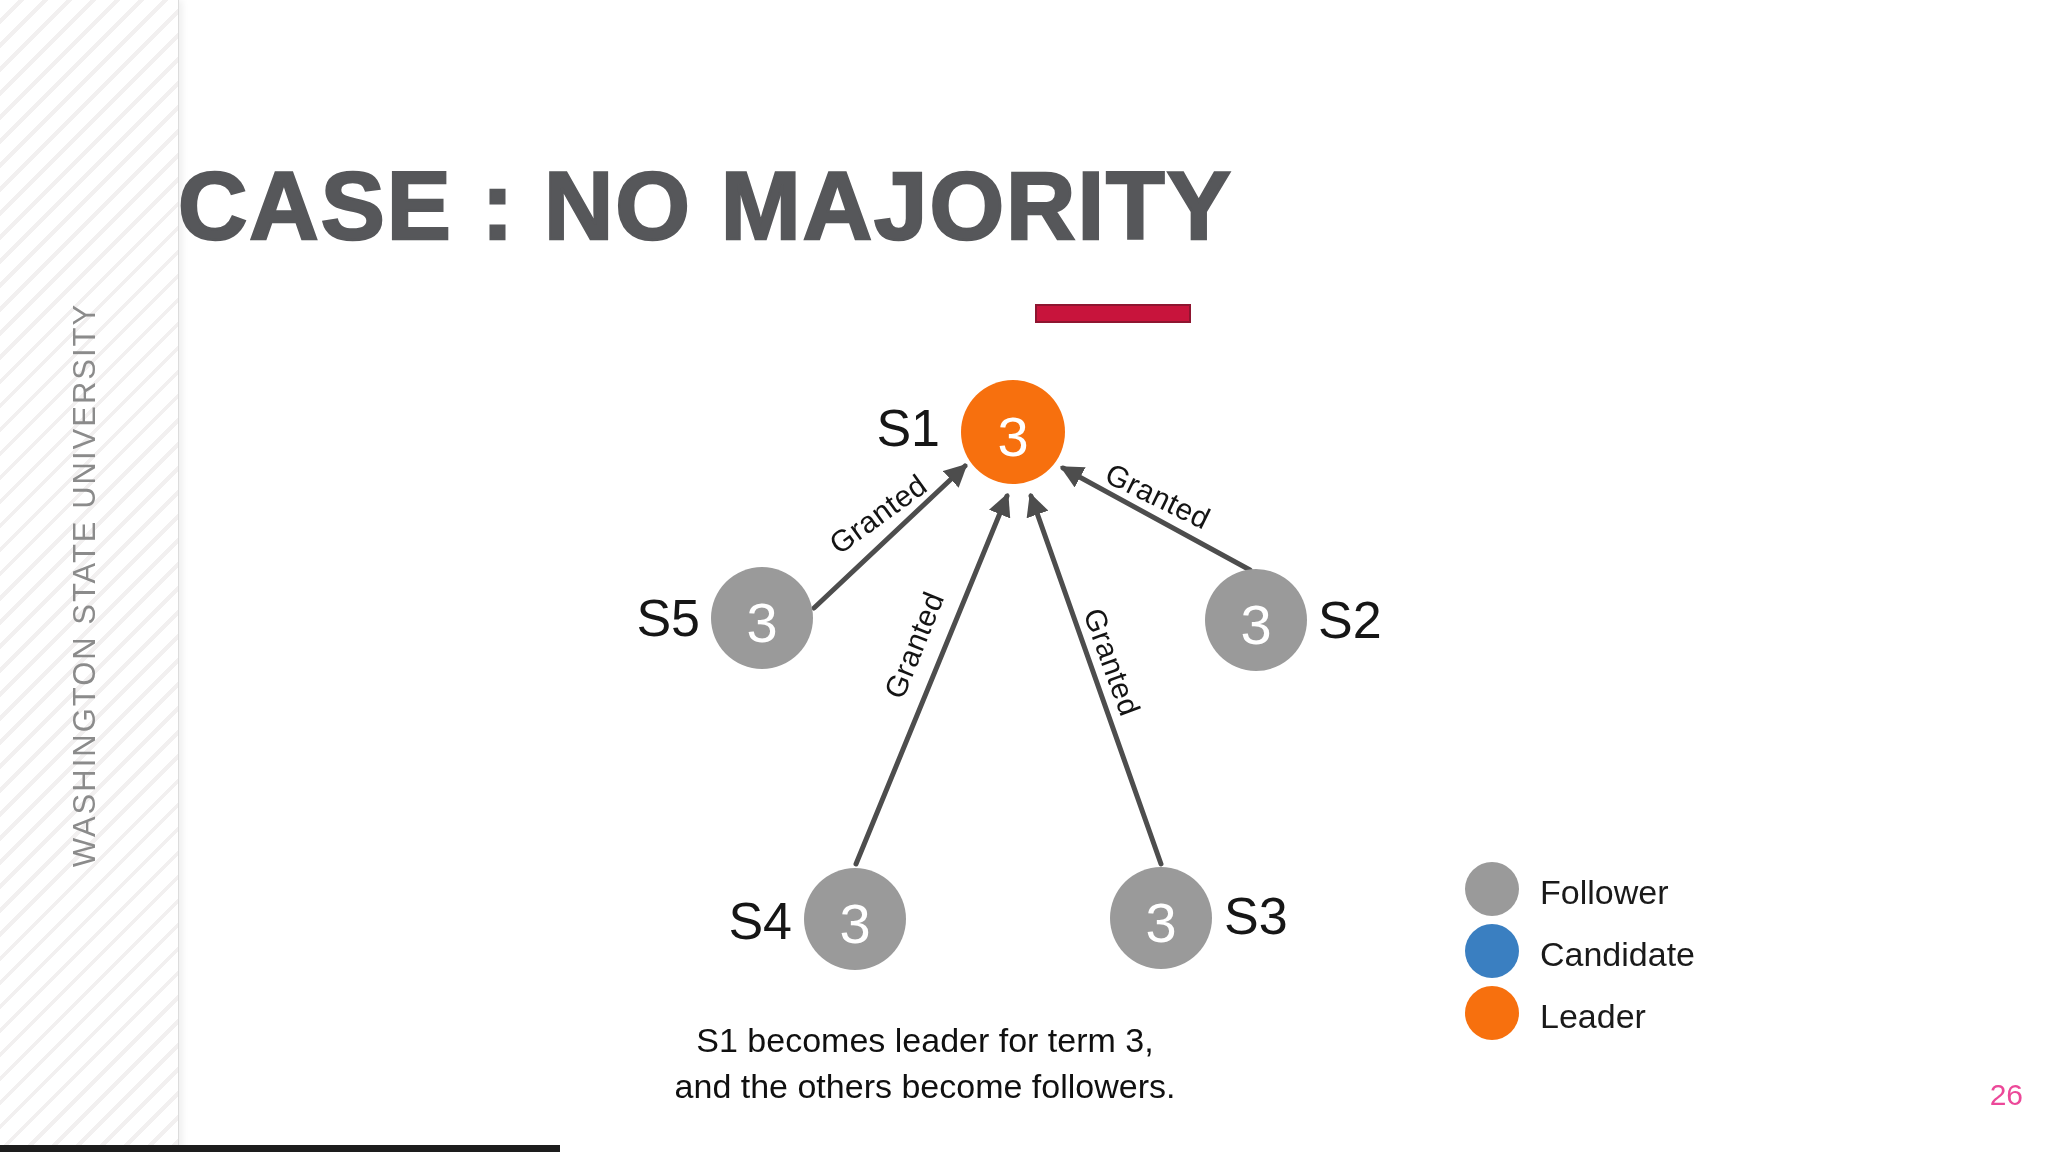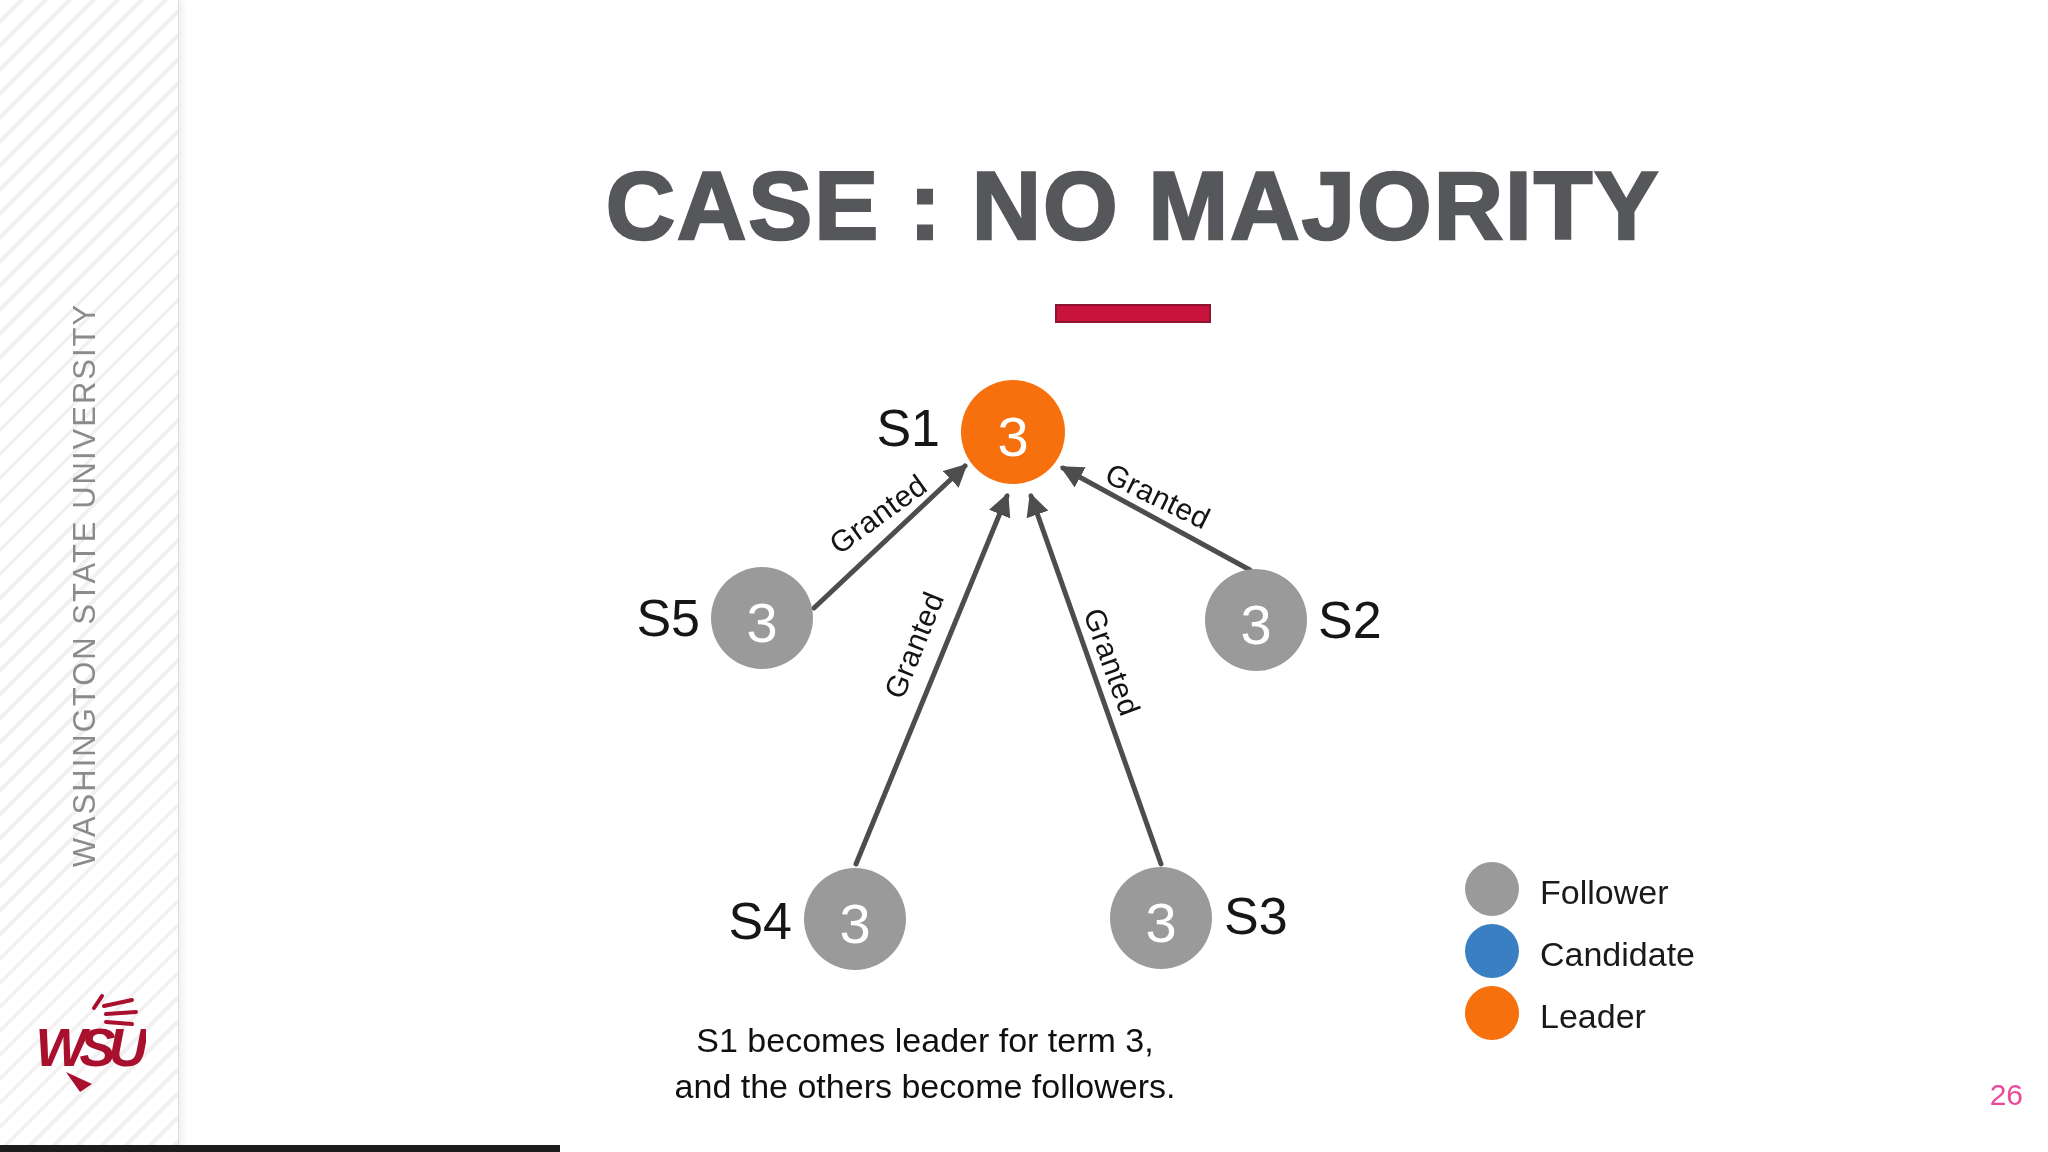--- a/index.html
+++ b/index.html
@@ -14,21 +14,21 @@
     border-right:1px solid #dcdcdc;
     box-shadow:3px 0 7px rgba(0,0,0,0.07);
   }
   .vertical-name{
     position:absolute;left:85px;top:585px;
     transform:translate(-50%,-50%) rotate(-90deg);
     white-space:nowrap;color:#8b8b8b;font-size:31px;letter-spacing:2px;
   }
   .logo-box{position:absolute;left:36px;top:992px;width:110px;height:110px;}
   
-  .title-wrap{position:absolute;left:178px;right:0;top:158px;text-align:center;padding-left:40px;}
+  .title-wrap{position:absolute;left:178px;right:0;top:158px;text-align:left;}
   .slide-title{
     font-size:96px;line-height:1.0;font-weight:900;color:#56575A;
     letter-spacing:2px;-webkit-text-stroke:2.5px #56575A;
   }
   .title-rule{
     width:156px;height:19px;margin:50px auto 0 auto;
     background:#C8143C;border:2px solid #8e1530;box-sizing:border-box;
   }
   
   .diagram-svg{position:absolute;left:0;top:0;width:2048px;height:1152px;}
@@ -46,32 +46,20 @@
     position:absolute;left:0;bottom:0;width:560px;height:7px;background:#1d1d1d;
   }
 </style>
 </head>
 <body>
 
 <div class="slide">
 
   <div class="sidebar">
     <div class="vertical-name">WASHINGTON STATE UNIVERSITY</div>
-    <div class="logo-box">
-      <svg viewBox="0 0 110 110" width="110" height="110">
-        <g stroke="#A8102E" stroke-width="4" stroke-linecap="round">
-          <line x1="68" y1="14" x2="96" y2="8"></line>
-          <line x1="70" y1="22" x2="100" y2="20"></line>
-          <line x1="70" y1="30" x2="96" y2="32"></line>
-          <line x1="58" y1="16" x2="66" y2="4"></line>
-        </g>
-        <text x="52" y="74" text-anchor="middle" font-size="54" font-weight="bold" font-style="italic" letter-spacing="-7" fill="#A8102E">WSU</text>
-        <path d="M30,80 L56,92 L44,100 Z" fill="#A8102E"></path>
-      </svg>
-    </div>
   </div>
 
   <div class="title-wrap">
     <div class="slide-title">CASE : NO MAJORITY</div>
     <div class="title-rule"></div>
   </div>
 
   <svg class="diagram-svg" viewBox="0 0 2048 1152">
     <defs>
       <marker id="arrowhead" viewBox="0 0 10 10" refX="8.5" refY="5" markerWidth="4.6" markerHeight="4.6" orient="auto-start-reverse">

